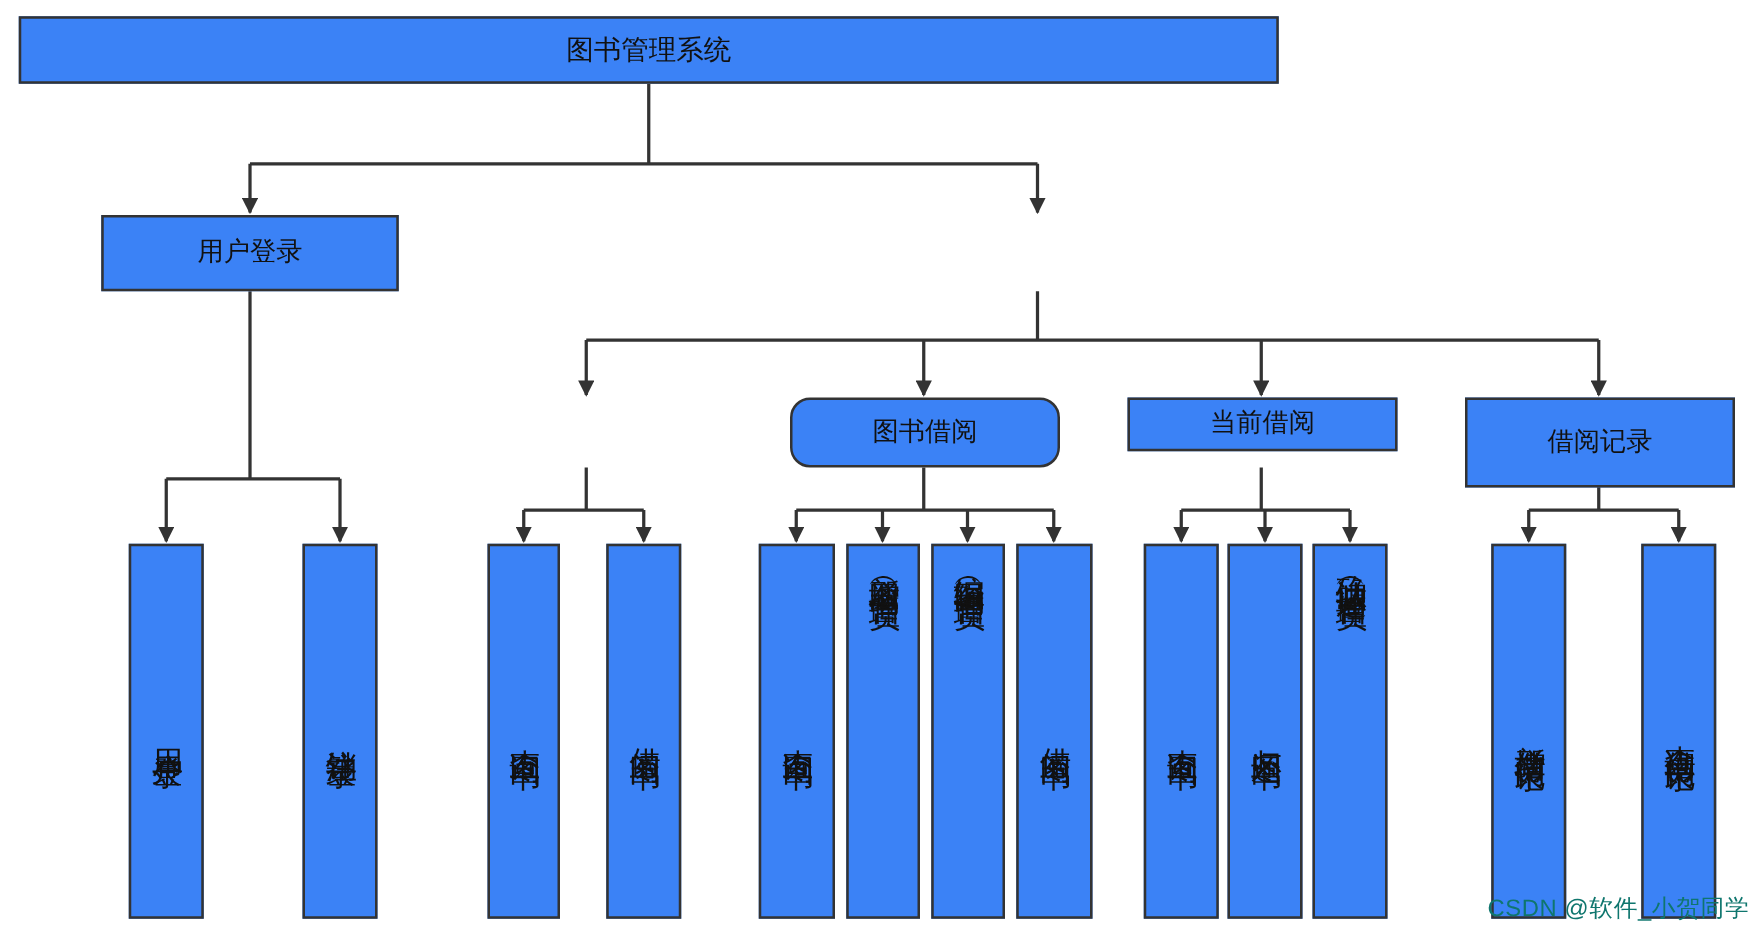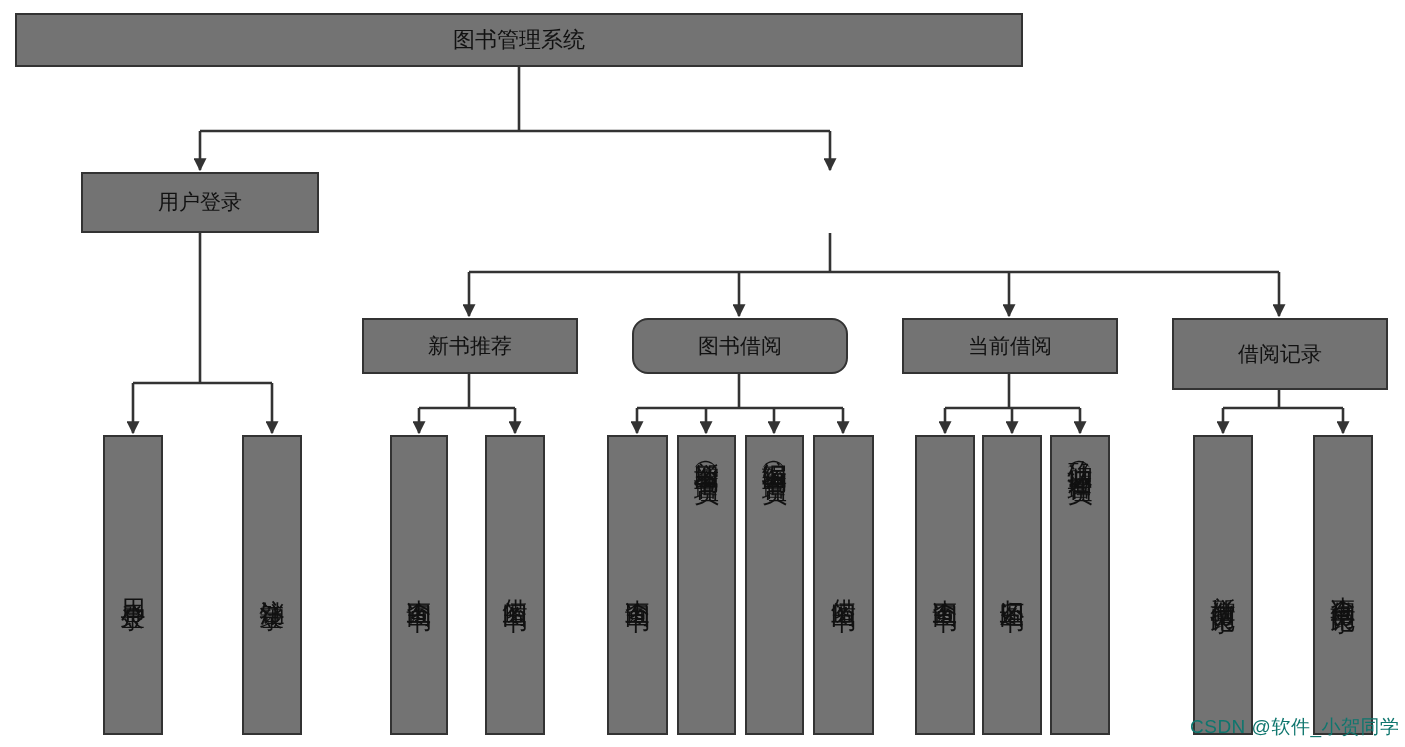--- a/index.html
+++ b/index.html
@@ -22,21 +22,21 @@
     position: absolute;
     left: 0;
     top: 0;
     width: 1405px;
     height: 747px;
     pointer-events: none;
   }
   .node {
     position: absolute;
     box-sizing: border-box;
-    background: #737373;
+    background: #3b82f6;
     border: 2px solid #333333;
     display: flex;
     align-items: center;
     justify-content: center;
     color: #111111;
     z-index: 2;
   }
   .node .label {
     display: block;
     text-align: center;
@@ -135,27 +135,24 @@
   </svg>
 
   <div class="node horiz root" style="left: 15px; top: 13px; width: 1008px; height: 54px;">
     <span class="label">图书管理系统</span>
   </div>
 
   <div class="node horiz" style="left: 81px; top: 172px; width: 238px; height: 61px;">
     <span class="label">用户登录</span>
   </div>
 
-  <div class="node horiz" style="left: 362px; top: 318px; width: 216px; height: 56px;">
-    <span class="label">新书推荐</span>
-  </div>
   <div class="node horiz" style="left: 632px; top: 318px; width: 216px; height: 56px; border-radius: 16px;">
     <span class="label">图书借阅</span>
   </div>
-  <div class="node horiz" style="left: 902px; top: 318px; width: 216px; height: 56px;">
+  <div class="node horiz" style="left: 902px; top: 318px; width: 216px; height: 43px;">
     <span class="label">当前借阅</span>
   </div>
   <div class="node horiz" style="left: 1172px; top: 318px; width: 216px; height: 72px;">
     <span class="label">借阅记录</span>
   </div>
 
   <div class="node vert" style="left: 103px; top: 435px; width: 60px; height: 300px;">
     <span class="label">用户登录</span>
   </div>
   <div class="node vert" style="left: 242px; top: 435px; width: 60px; height: 300px;">

